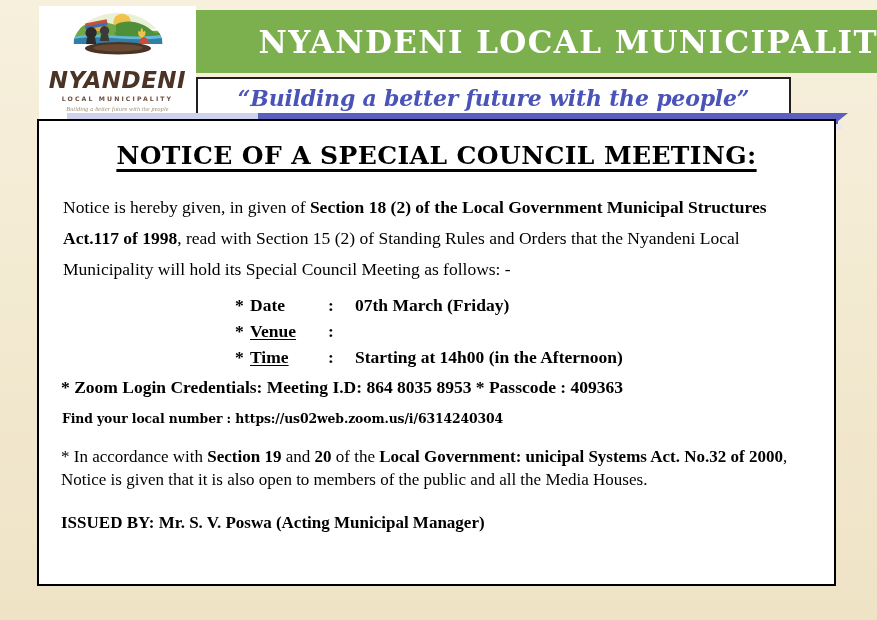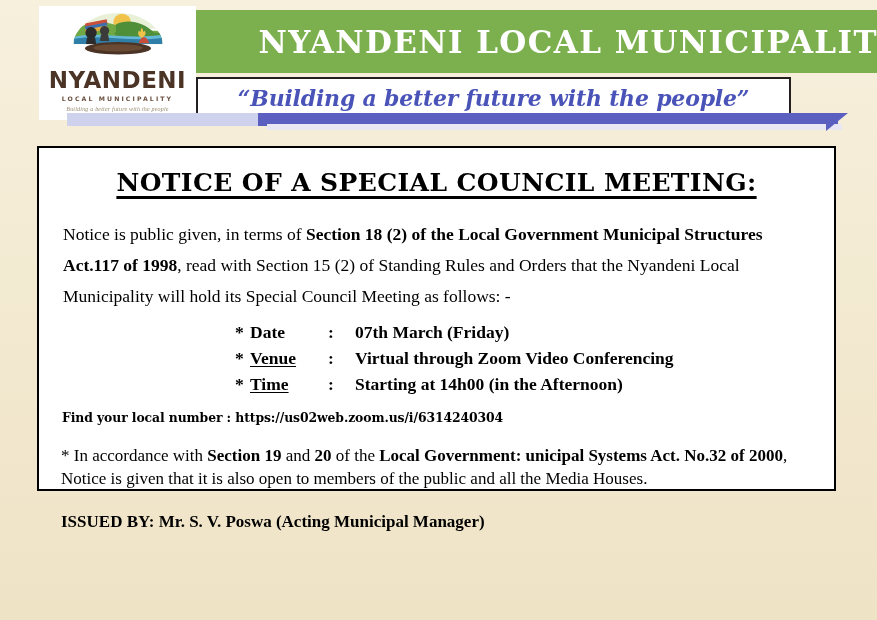--- a/index.html
+++ b/index.html
@@ -45,20 +45,21 @@
     display: block;
   }
   .logo-word {
     font-family: "DejaVu Sans", sans-serif;
     font-weight: bold;
     font-size: 23px;
     letter-spacing: 0.5px;
     color: #4b3426;
     line-height: 1;
     margin-top: 1px;
+    font-style: italic;
   }
   .logo-sub {
     font-family: "DejaVu Sans", sans-serif;
     font-weight: bold;
     font-size: 6.2px;
     letter-spacing: 2.1px;
     color: #6b5140;
     margin-top: 3px;
   }
   .logo-tag {
@@ -132,22 +133,22 @@
     position: absolute;
     left: 826px; top: 113px;
     width: 22px; height: 18px;
     background: #5b60c0;
     clip-path: polygon(0 0, 100% 0, 0 100%);
   }
 
   
   .notice {
     position: absolute;
-    left: 37px; top: 146px;
-    width: 799px; height: 345px;
+    left: 37px; top: 119px;
+    width: 799px; height: 467px;
     background: #ffffff;
     border: 2px solid #000000;
     padding: 14px 18px 0 18px;
   }
   .notice-title {
     text-align: center;
     font-family: "DejaVu Serif", "Liberation Serif", serif;
     font-weight: bold;
     font-size: 25px;
     letter-spacing: 0.4px;
@@ -272,43 +273,43 @@
     <div class="bar-light"></div>
     <div class="bar-dark"></div>
     <div class="bar-thin"></div>
     <div class="bar-point"></div>
   </div>
 
   <div class="notice">
 
     <div class="notice-title">NOTICE OF  A SPECIAL COUNCIL MEETING:</div>
 
-    <p class="para"><span>Notice is public given, in terms of </span><b>Section 18 (2) of the Local  Government Municipal Structures Act.117 of 1998</b><span>, read with Section 15 (2) of Standing Rules and Orders that the Nyandeni Local Municipality will hold its Special Council Meeting as follows: -</span></p>
+    <p class="para"><span>Notice is hereby given, in given of </span><b>Section 18 (2) of the Local  Government Municipal Structures Act.117 of 1998</b><span>, read with Section 15 (2) of Standing Rules and Orders that the Nyandeni Local Municipality will hold its Special Council Meeting as follows: -</span></p>
 
     <div class="details">
       <div class="detail-row">
         <span class="d-star">*</span>
         <span class="d-label">Date</span>
         <span class="d-colon">:</span>
         <span class="d-value">07th March (Friday)</span>
       </div>
       <div class="detail-row">
         <span class="d-star">*</span>
         <span class="d-label"><u>Venue</u></span>
         <span class="d-colon">:</span>
-        <span class="d-value">Virtual through Zoom Video Conferencing</span>
       </div>
       <div class="detail-row">
         <span class="d-star">*</span>
         <span class="d-label"><u>Time</u></span>
         <span class="d-colon">:</span>
         <span class="d-value">Starting at 14h00 (in the Afternoon)</span>
       </div>
     </div>
 
+    <div class="credentials">* Zoom Login Credentials:  Meeting I.D: 864 8035 8953  * Passcode :  409363</div>
 
     <div class="localnum">
       <div>Find your local number : https://us02web.zoom.us/i/6314240304</div>
     </div>
 
     <p class="accordance"><span>* In accordance with </span><b>Section 19</b><span> and </span><b>20</b><span> of the </span><b>Local Government: unicipal Systems Act. No.32 of 2000</b><span>, Notice is given that it is also open to members of the public and all the Media Houses.</span></p>
 
     <div class="issued">ISSUED BY:  Mr. S. V. Poswa (Acting Municipal Manager)</div>
   </div>
 

